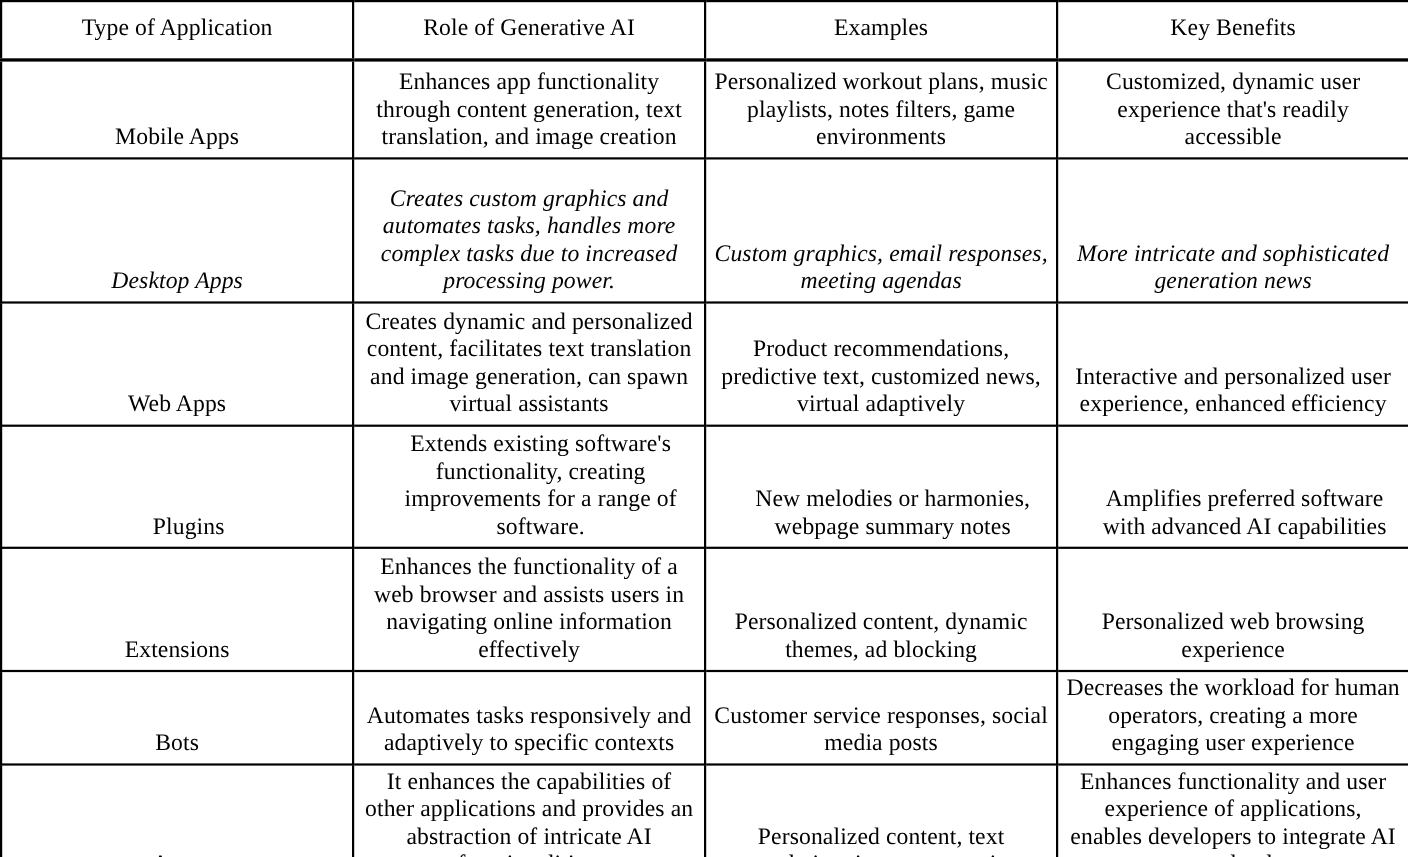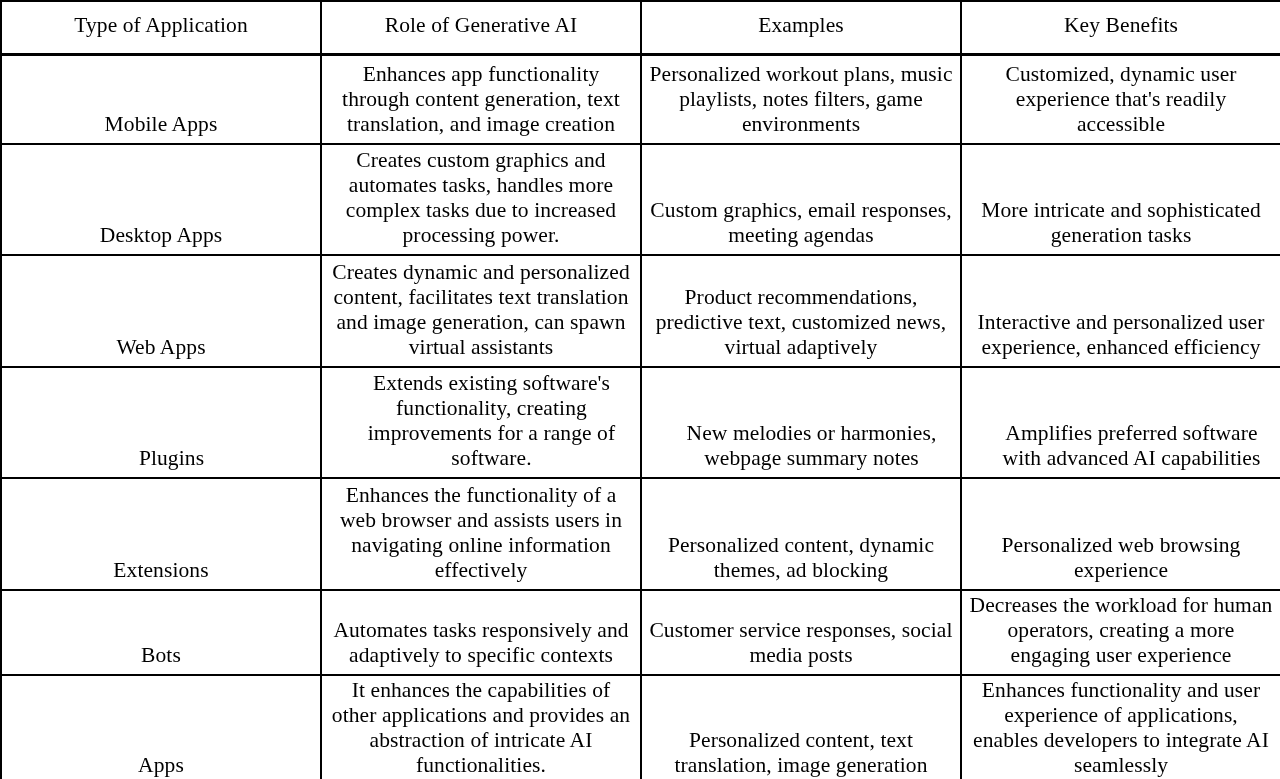--- a/index.html
+++ b/index.html
@@ -53,21 +53,21 @@
     vertical-align: middle;
     padding-bottom: 6px;
     border-bottom-width: 3px;
   }
 
   table.ai-table tbody tr td:first-child {
     
   }
 
   table.ai-table tbody tr.r-mobile    td { height: 90px; border-radius: 31px; }
-  table.ai-table tbody tr.r-desktop   td { height: 111px; }
+  table.ai-table tbody tr.r-desktop   td { height: 131px; font-style: italic; }
   table.ai-table tbody tr.r-web       td { height: 112px; }
   table.ai-table tbody tr.r-plugins   td { height: 111px; padding-left: 28px; }
   table.ai-table tbody tr.r-extensions td { height: 112px; }
   table.ai-table tbody tr.r-bots      td { height: 85px; }
   table.ai-table tbody tr.r-apis      td { height: 105px; }
 
   table.ai-table tbody tr:last-child td {
     border-bottom-width: 2px;
   }
 
@@ -123,21 +123,21 @@
         <td>
             <span class="cell-text">Desktop Apps</span>
           </td>
         <td>
             <span class="cell-text">Creates custom graphics and automates tasks, handles more complex tasks due to increased processing power.</span>
           </td>
         <td>
             <span class="cell-text">Custom graphics, email responses, meeting agendas</span>
           </td>
         <td>
-            <span class="cell-text">More intricate and sophisticated generation tasks</span>
+            <span class="cell-text">More intricate and sophisticated generation news</span>
           </td>
       </tr>
 
       <tr class="r-web">
         <td>
             <span class="cell-text">Web Apps</span>
           </td>
         <td>
             <span class="cell-text">Creates dynamic and personalized content, facilitates text translation and image generation, can spawn virtual assistants</span>
           </td>

